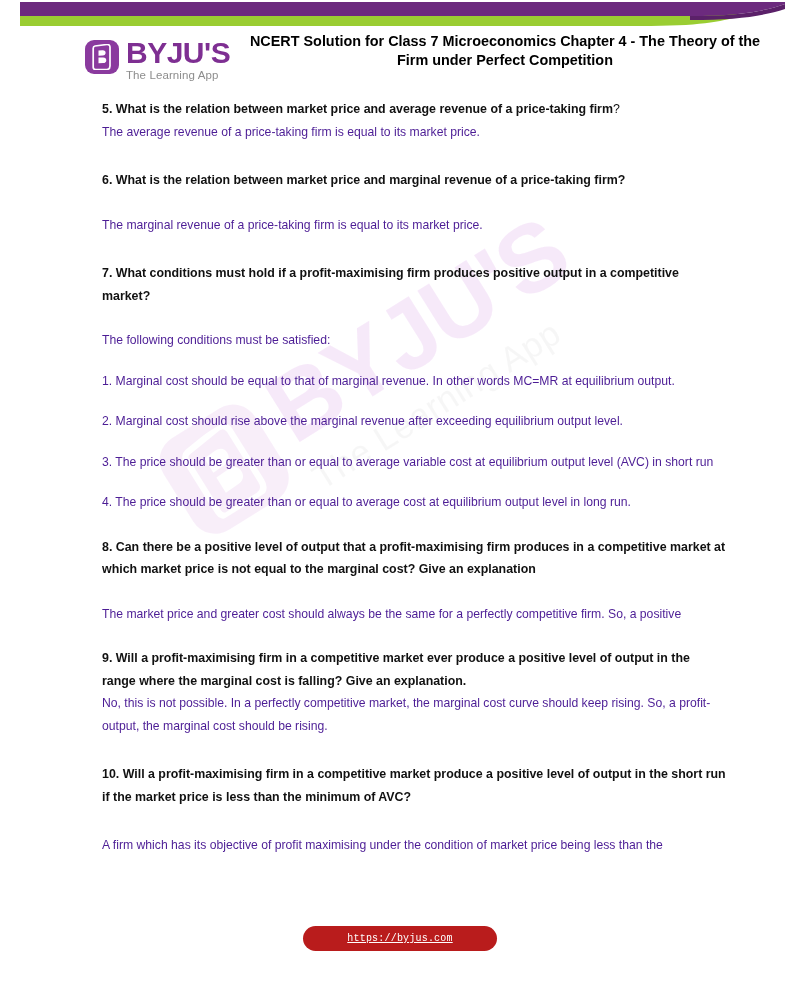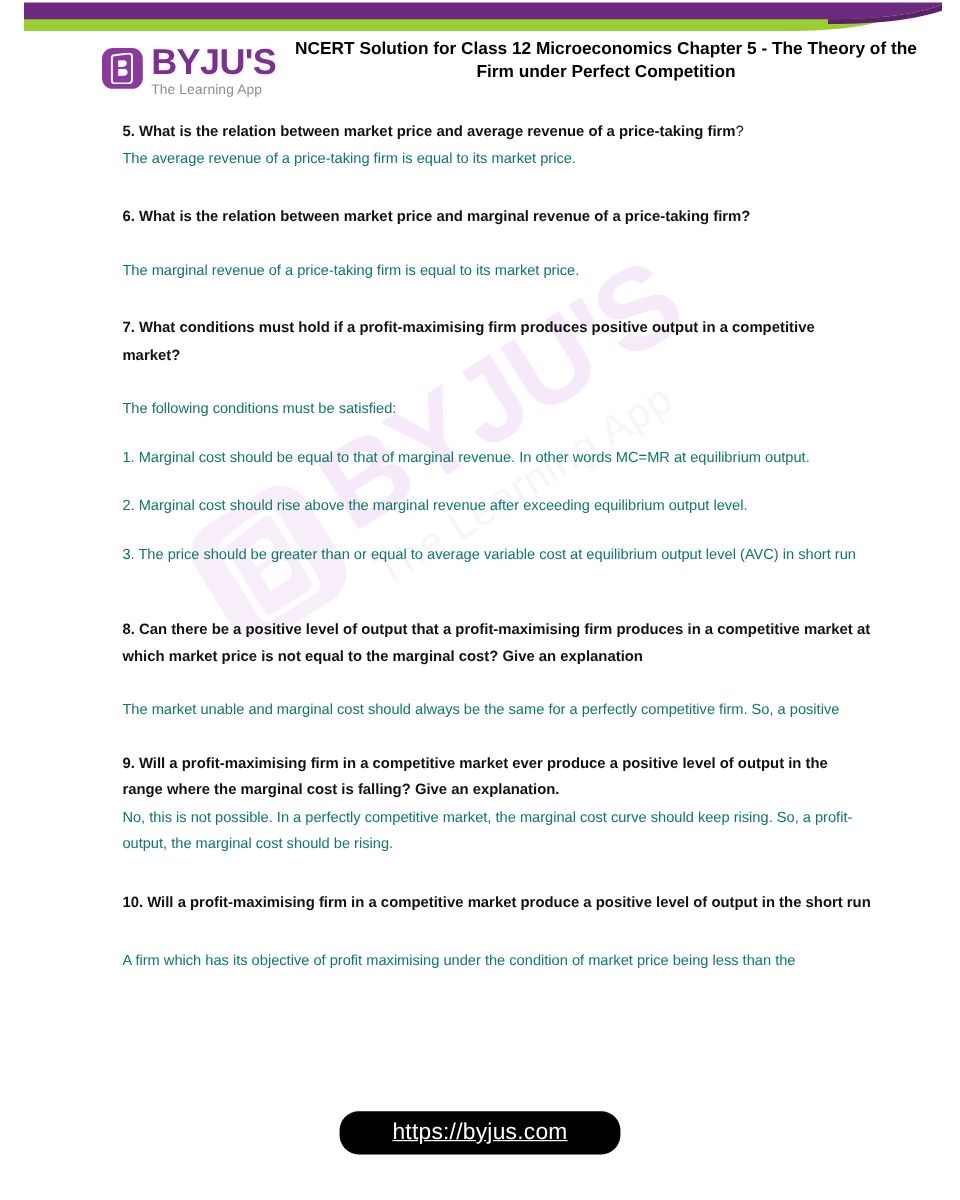--- a/index.html
+++ b/index.html
@@ -156,44 +156,45 @@
     font-weight: bold;
     line-height: 22.5px;
     color: #111111;
     margin: 0;
   }
   .q .qmark-light { font-weight: normal; }
   .a {
     font-size: 12.2px;
     font-weight: normal;
     line-height: 22.5px;
-    color: #0f766e;
+    color: #4c1d95;
     margin: 0;
   }
   .sp-18 { height: 18px; }
   .sp-22 { height: 22px; }
   .sp-26 { height: 26px; }
 
   
   .footer {
     position: absolute;
     left: 0;
     top: 926px;
     width: 800px;
     text-align: center;
     z-index: 2;
   }
   .url-pill {
     display: inline-block;
-    background: #000000;
+    background: #b91c1c;
     color: #ffffff;
-    font-size: 19px;
+    font-size: 10px;
     padding: 7px 44px;
     border-radius: 16px;
     letter-spacing: 0.2px;
+    font-family: Liberation Mono, monospace;
   }
 </style>
 </head>
 <body>
 
 <div id="page">
 
   <div class="ribbon">
     <svg width="800" height="26" viewBox="0 0 800 26" xmlns="http://www.w3.org/2000/svg">
       <path d="M20 14 L20 26 L640 26 C700 26 720 22 740 16 L740 14 Z" fill="#9ACD32"></path>
@@ -209,21 +210,21 @@
           <path d="M3 2 L15 0.5 C17 0.4 18 1.5 18 3.2 L18 22 C18 24 17 25.3 15 25.5 L3.5 25.5 C2 25.5 1.2 24.6 1.2 23.2 L1.2 4.2 C1.2 3 2 2.2 3 2 Z" fill="none" stroke="#ffffff" stroke-width="1.7"></path>
           <path d="M6.5 6.5 L10.5 6.2 C12.6 6.1 13.6 7.2 13.6 8.8 C13.6 10.3 12.6 11.4 10.8 11.6 L6.5 11.8 Z" fill="#ffffff"></path>
           <path d="M6.5 13.6 L11 13.4 C13.2 13.3 14.3 14.5 14.3 16.2 C14.3 17.9 13.2 19 11.2 19.1 L6.5 19.3 Z" fill="#ffffff"></path>
         </svg>
       </div>
       <div class="logo-text">
         <span class="logo-word">BYJU'S</span>
         <span class="logo-tag">The Learning App</span>
       </div>
     </div>
-    <div class="doc-title">NCERT Solution for Class 12 Microeconomics Chapter 5 - The Theory of the Firm under Perfect Competition</div>
+    <div class="doc-title">NCERT Solution for Class 7 Microeconomics Chapter 4 - The Theory of the Firm under Perfect Competition</div>
   </div>
 
   <div class="watermark">
     <div class="wm-row">
       <div class="wm-mark">
         <svg class="b-glyph" viewBox="0 0 20 26" xmlns="http://www.w3.org/2000/svg">
           <path d="M3 2 L15 0.5 C17 0.4 18 1.5 18 3.2 L18 22 C18 24 17 25.3 15 25.5 L3.5 25.5 C2 25.5 1.2 24.6 1.2 23.2 L1.2 4.2 C1.2 3 2 2.2 3 2 Z" fill="none" stroke="#ffffff" stroke-width="2"></path>
           <path d="M6.5 6.5 L10.5 6.2 C12.6 6.1 13.6 7.2 13.6 8.8 C13.6 10.3 12.6 11.4 10.8 11.6 L6.5 11.8 Z" fill="#ffffff"></path>
           <path d="M6.5 13.6 L11 13.4 C13.2 13.3 14.3 14.5 14.3 16.2 C14.3 17.9 13.2 19 11.2 19.1 L6.5 19.3 Z" fill="#ffffff"></path>
         </svg>
@@ -252,38 +253,40 @@
     <p class="q">market?</p>
     <div class="sp-22"></div>
     <p class="a">The following conditions must be satisfied:</p>
     <div class="sp-18"></div>
     <p class="a">1. Marginal cost should be equal to that of marginal revenue. In other words MC=MR at equilibrium output.</p>
     <div class="sp-18"></div>
     <p class="a">2. Marginal cost should rise above the marginal revenue after exceeding equilibrium output level.</p>
     <div class="sp-18"></div>
     <p class="a">3. The price should be greater than or equal to average variable cost at equilibrium output level (AVC) in short run</p>
     <div class="sp-18"></div>
+    <p class="a">4. The price should be greater than or equal to average cost at equilibrium output level in long run.</p>
 
     <div class="sp-22"></div>
 
     <p class="q">8. Can there be a positive level of output that a profit-maximising firm produces in a competitive market at</p>
     <p class="q">which market price is not equal to the marginal cost? Give an explanation</p>
     <div class="sp-22"></div>
-    <p class="a">The market unable and marginal cost should always be the same for a perfectly competitive firm. So, a positive</p>
+    <p class="a">The market price and greater cost should always be the same for a perfectly competitive firm. So, a positive</p>
 
     <div class="sp-22"></div>
 
     <p class="q">9. Will a profit-maximising firm in a competitive market ever produce a positive level of output in the</p>
     <p class="q">range where the marginal cost is falling? Give an explanation.</p>
     <p class="a">No, this is not possible. In a perfectly competitive market, the marginal cost curve should keep rising. So, a profit-</p>
     <p class="a">output, the marginal cost should be rising.</p>
 
     <div class="sp-26"></div>
 
     <p class="q">10. Will a profit-maximising firm in a competitive market produce a positive level of output in the short run</p>
+    <p class="q">if the market price is less than the minimum of AVC?</p>
     <div class="sp-26"></div>
     <p class="a">A firm which has its objective of profit maximising under the condition of market price being less than the</p>
 
   </div>
 
   <div class="footer">
     <a class="url-pill" href="#">https://byjus.com</a>
   </div>
 
 </div>

